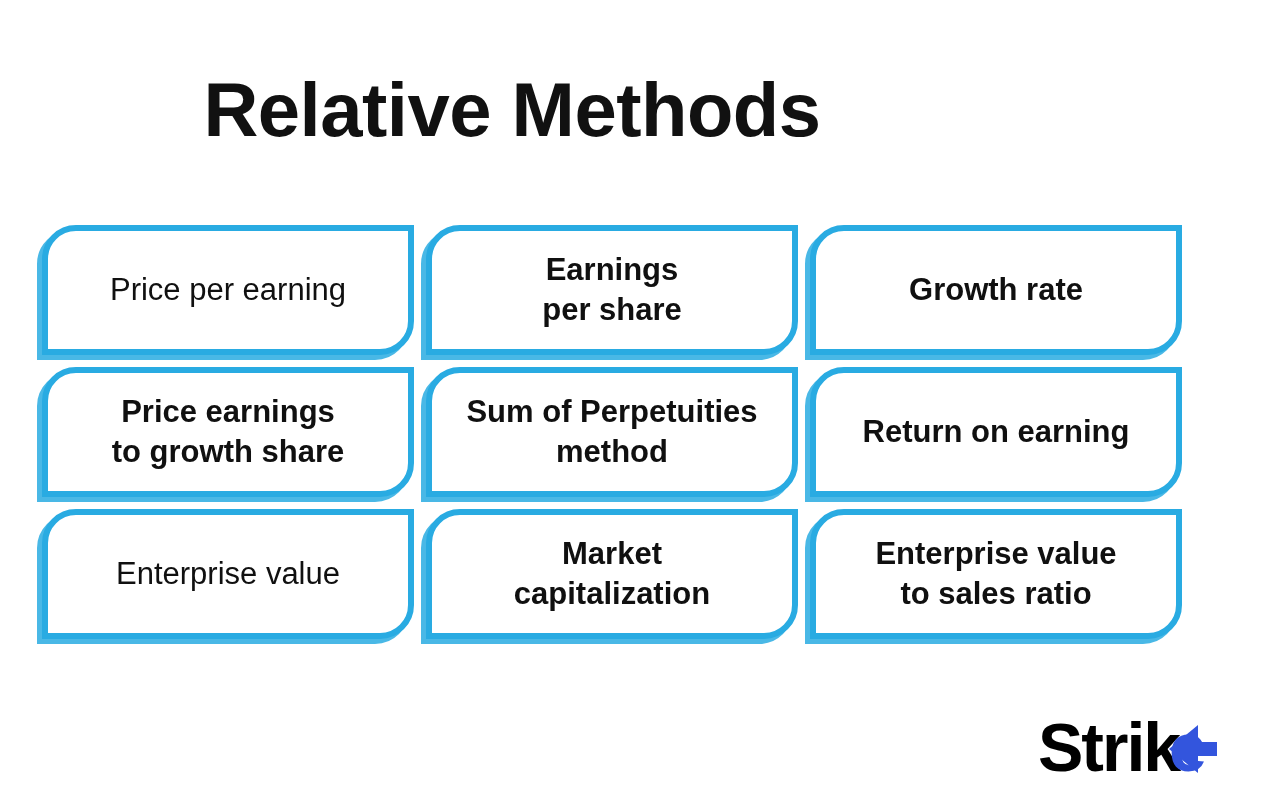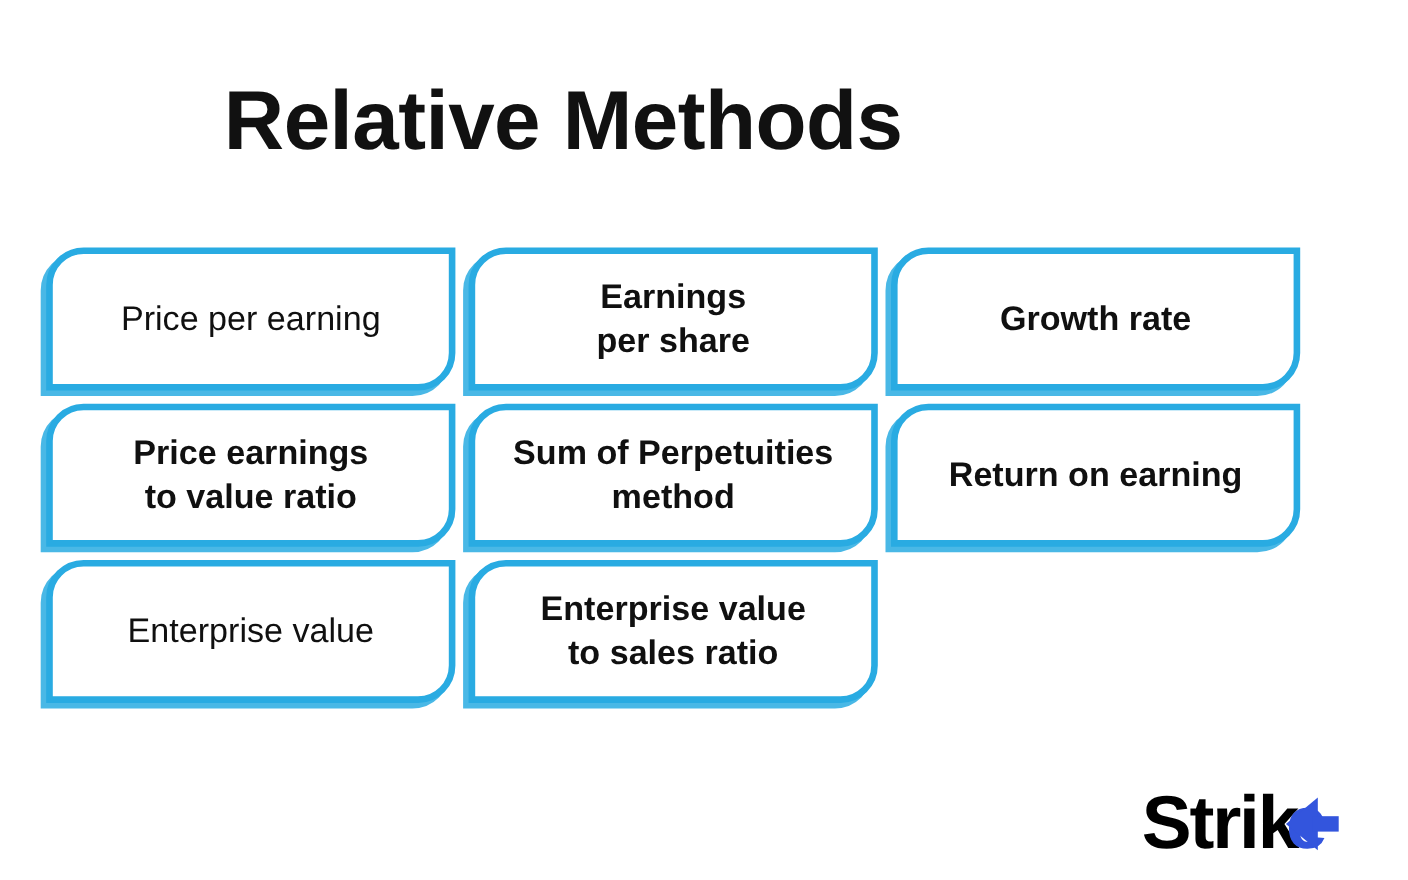--- a/index.html
+++ b/index.html
@@ -134,21 +134,21 @@
 
     <div class="card w-medium">
       <div class="card-inner">
         <span class="card-label">Growth rate</span>
       </div>
     </div>
 
     <div class="card w-medium">
       <div class="card-inner">
         <span class="card-label">Price earnings
-to value ratio</span>
+to growth share</span>
       </div>
     </div>
 
     <div class="card w-medium">
       <div class="card-inner">
         <span class="card-label">Sum of Perpetuities
 method</span>
       </div>
     </div>
 
@@ -157,20 +157,26 @@
         <span class="card-label">Return on earning</span>
       </div>
     </div>
 
     <div class="card w-regular">
       <div class="card-inner">
         <span class="card-label">Enterprise value</span>
       </div>
     </div>
 
+    <div class="card w-medium">
+      <div class="card-inner">
+        <span class="card-label">Market
+capitalization</span>
+      </div>
+    </div>
 
     <div class="card w-medium">
       <div class="card-inner">
         <span class="card-label">Enterprise value
 to sales ratio</span>
       </div>
     </div>
 
   </div>
 

